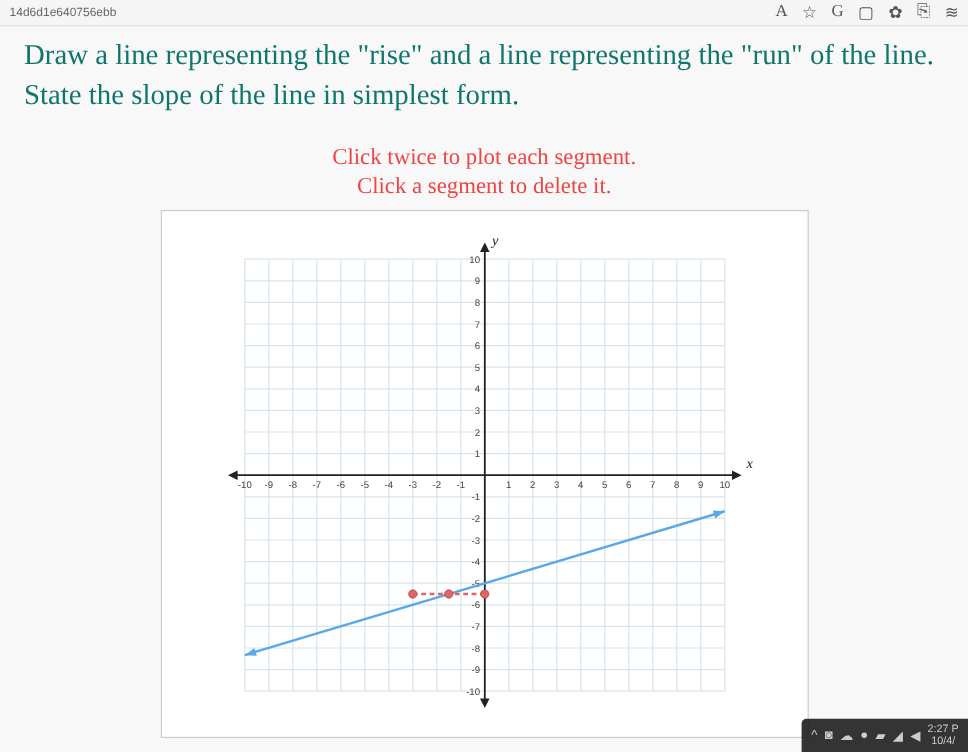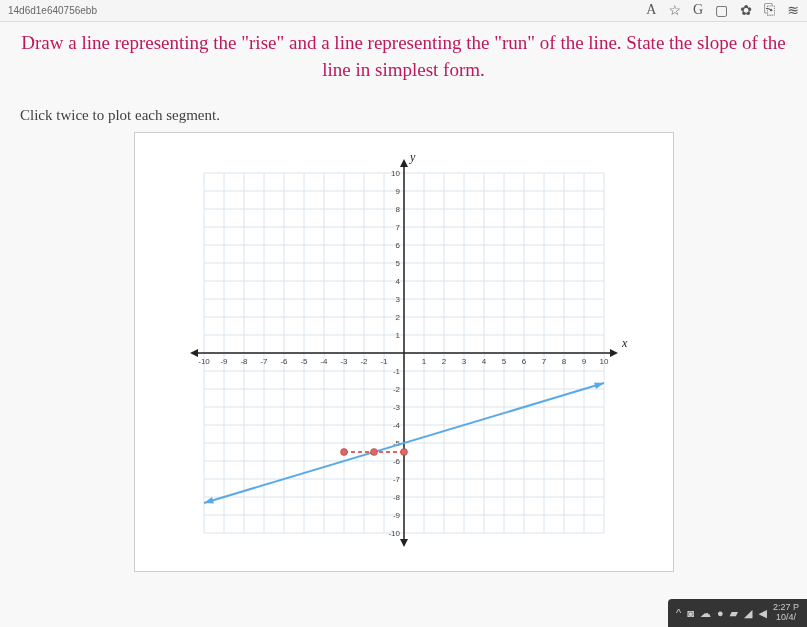--- a/index.html
+++ b/index.html
@@ -24,29 +24,29 @@
     }
     .url-snippet { font-family: Arial, sans-serif; }
     .browser-icons { display: flex; gap: 12px; font-size: 14px; color: #555; }
     .content {
       padding: 8px 20px 10px 20px;
       background: #f8f8f8;
       height: calc(100% - 22px);
       position: relative;
     }
     .question {
-      font-size: 19px;
-      color: #be185d;
+      font-size: 24px;
+      color: #0f766e;
       line-height: 1.4;
       margin-bottom: 24px;
+    }
+    .instructions {
       text-align: center;
-    }
-    .instructions {
-      font-size: 15px;
-      color: #404040;
+      font-size: 19px;
+      color: #ef4444;
       margin-bottom: 8px;
     }
     .instructions p { margin-bottom: 2px; }
     .graph-container {
       border: 1px solid #ccc;
       width: 540px;
       height: 440px;
       margin: 0 auto;
       background: #fff;
       position: relative;
@@ -87,20 +87,21 @@
     <span>⎘</span>
     <span>≋</span>
   </div>
 </div>
 
 <div class="content">
   <p class="question">Draw a line representing the "rise" and a line representing the "run" of the line. State the slope of the line in simplest form.</p>
 
   <div class="instructions">
     <p>Click twice to plot each segment.</p>
+    <p>Click a segment to delete it.</p>
   </div>
 
   <div class="graph-container">
     <svg class="graph-svg" width="460" height="420" viewBox="0 0 460 420">
       <g id="grid-group">
           <line x1="30" y1="30" x2="30" y2="390" stroke="#d8e4ed" stroke-width="1"></line>
           <line x1="50" y1="30" x2="50" y2="390" stroke="#d8e4ed" stroke-width="1"></line>
           <line x1="70" y1="30" x2="70" y2="390" stroke="#d8e4ed" stroke-width="1"></line>
           <line x1="90" y1="30" x2="90" y2="390" stroke="#d8e4ed" stroke-width="1"></line>
           <line x1="110" y1="30" x2="110" y2="390" stroke="#d8e4ed" stroke-width="1"></line>

